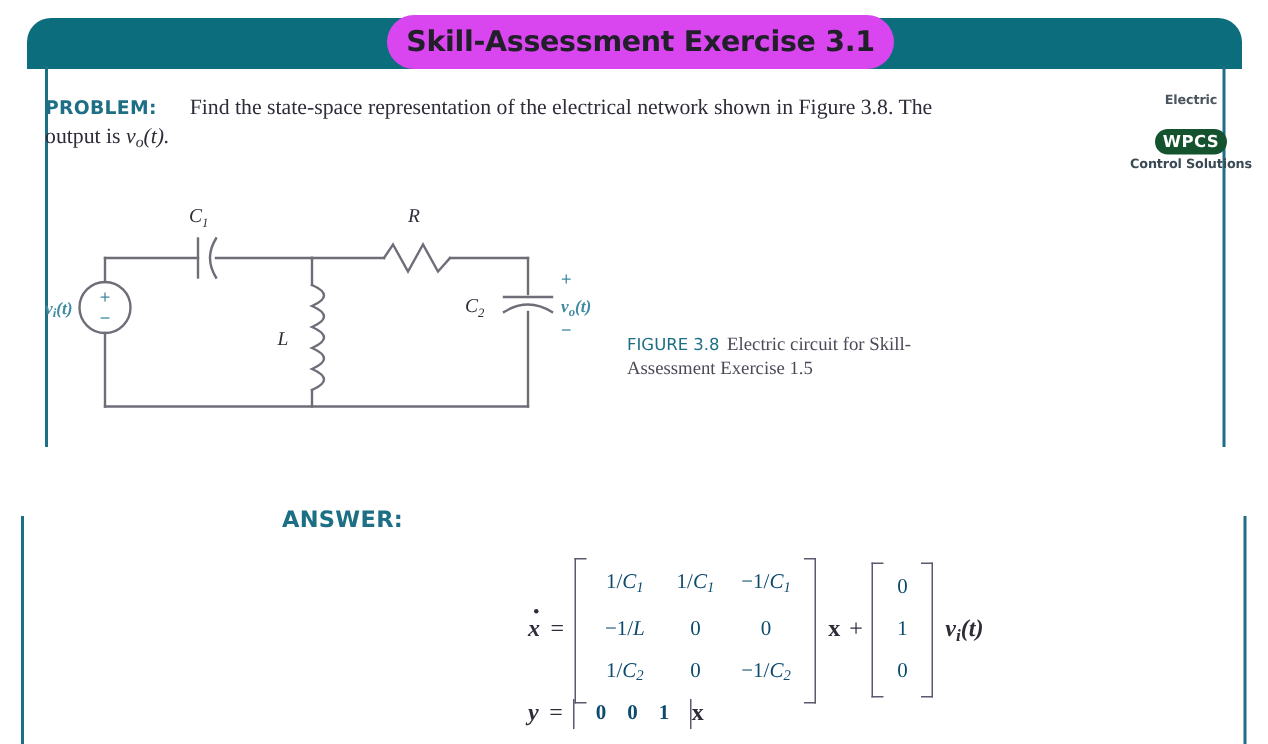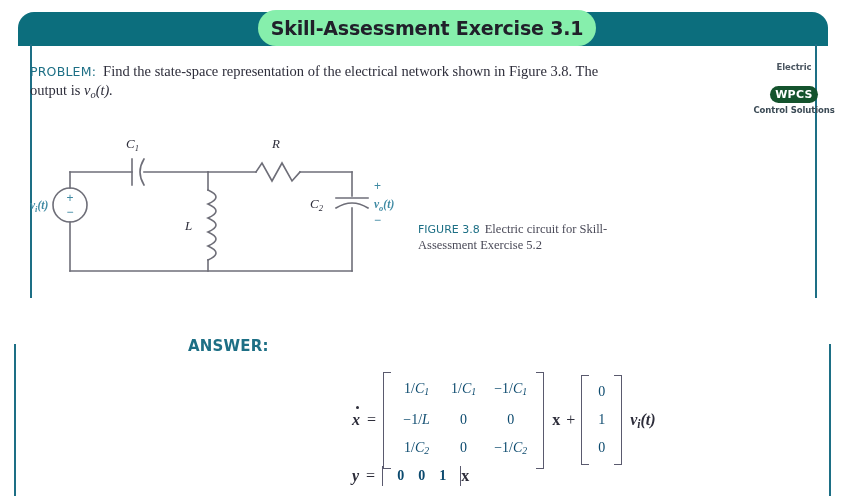--- a/index.html
+++ b/index.html
@@ -26,21 +26,21 @@
     background: #0c6e7d;
     border-top-left-radius: 16px;
     border-top-right-radius: 16px;
   }
   #header-pill {
     position: absolute;
     left: 258px;
     top: 10px;
     width: 338px;
     height: 36px;
-    background: #86efac;
+    background: #d946ef;
     border-radius: 18px;
     display: flex;
     align-items: center;
     justify-content: center;
   }
   #header-title {
     font-family: "DejaVu Sans", sans-serif;
     font-weight: bold;
     font-size: 19px;
     letter-spacing: -0.2px;
@@ -63,25 +63,25 @@
   #problem-block {
     position: absolute;
     left: 30px;
     top: 62px;
     width: 600px;
     font-size: 14.5px;
     line-height: 19px;
   }
   #problem-label {
     font-family: "DejaVu Sans", sans-serif;
-    font-weight: normal;
+    font-weight: bold;
     font-size: 12.5px;
     color: #1d6f85;
     letter-spacing: 0.2px;
-    margin-right: 7px;
+    margin-right: 22px;
   }
   .ital { font-style: italic; }
   .sub  { font-size: 0.72em; vertical-align: -0.28em; font-style: italic; }
 
   
   #wiley-logo {
     position: absolute;
     left: 748px;
     top: 62px;
     width: 92px;
@@ -332,21 +332,21 @@
     <text class="clab" x="288" y="80">C<tspan class="csub" dy="3">2</tspan></text>
 
     <text class="cpm" x="352" y="62">+</text>
     <text class="cpm" x="352" y="96">−</text>
 
     <text class="clab-teal" x="352" y="80"><tspan font-style="italic">v</tspan><tspan class="csub" dy="2.5">o</tspan><tspan dy="-2.5">(t)</tspan></text>
   </svg>
 </div>
 
 <div id="figure-caption">
-  <span id="figure-caption-label">FIGURE 3.8</span><span>Electric circuit for Skill-Assessment Exercise 5.2</span>
+  <span id="figure-caption-label">FIGURE 3.8</span><span>Electric circuit for Skill-Assessment Exercise 1.5</span>
 </div>
 
 <div id="answer-label">ANSWER:</div>
 
 <div id="equation-main">
   <span class="mvar xdot">x</span>
   <span class="meq">=</span>
 
   <span class="matrix" id="matrix-a">
     <span class="brk brk-l"></span>

